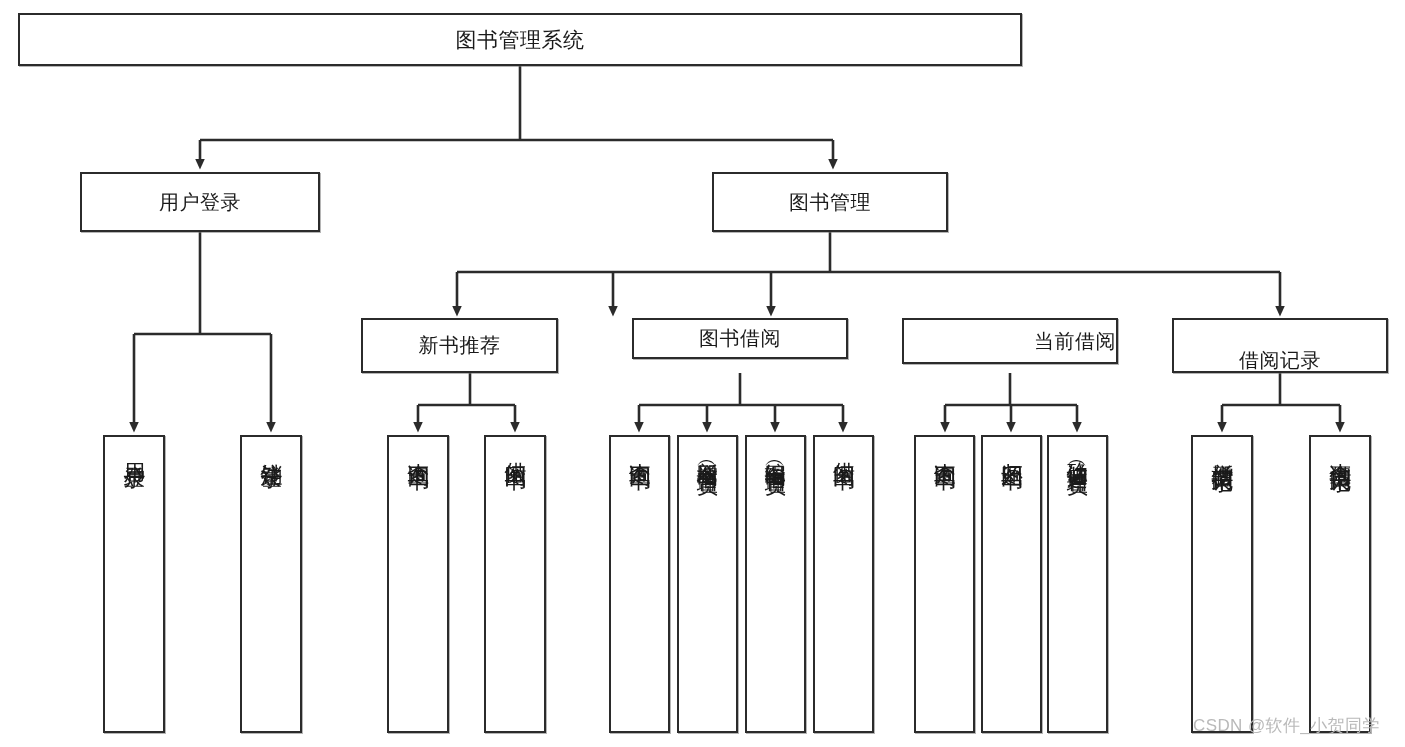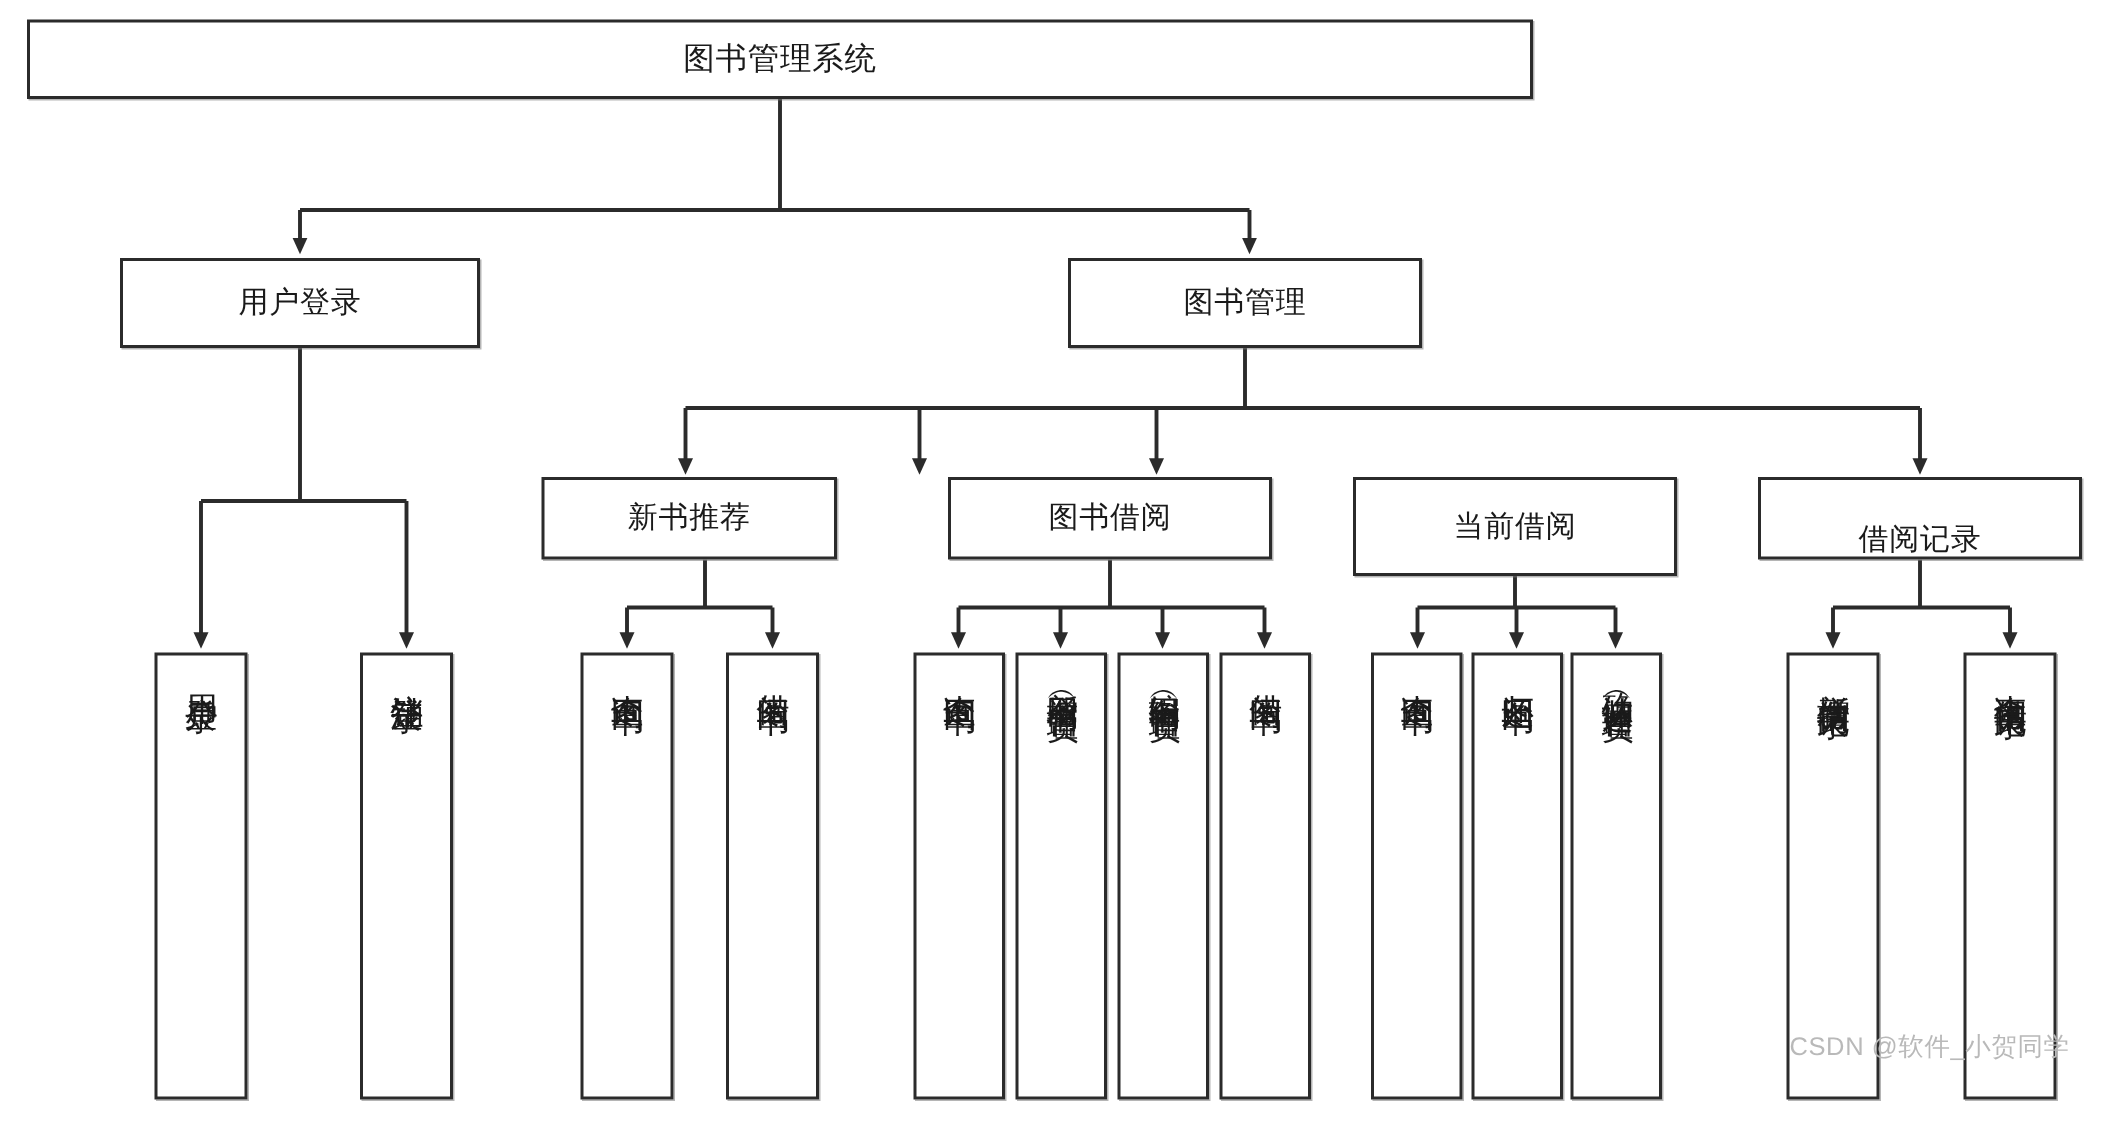--- a/index.html
+++ b/index.html
@@ -55,21 +55,21 @@
     text-orientation: upright;
     font-size: 22px;
     line-height: 1.22;
     letter-spacing: 2px;
     white-space: nowrap;
   }
   .node.leaf.tall-text .label { font-size: 21px; }
   .watermark {
     position: absolute;
     left: 1193px;
-    top: 686px;
+    top: 714px;
     font-size: 17px;
     color: #b9b9b9;
     white-space: nowrap;
     letter-spacing: 0.4px;
     text-align: right;
   }
 </style>
 </head>
 <body>
 
@@ -132,24 +132,24 @@
   <div class="node branch" style="left:80px; top:172px; width:240px; height:60px;">
     <span class="label">用户登录</span>
   </div>
   <div class="node branch" style="left:712px; top:172px; width:236px; height:60px;">
     <span class="label">图书管理</span>
   </div>
 
   <div class="node branch" style="left:361px; top:318px; width:197px; height:55px;">
     <span class="label">新书推荐</span>
   </div>
-  <div class="node branch" style="left:632px; top:318px; width:216px; height:55px;">
+  <div class="node branch" style="left:632px; top:318px; width:216px; height:41px;">
     <span class="label">图书借阅</span>
   </div>
-  <div class="node branch" style="left:902px; top:318px; width:216px; height:66px;">
+  <div class="node branch" style="left:902px; top:318px; width:216px; height:46px;justify-content:flex-end;">
     <span class="label">当前借阅</span>
   </div>
   <div class="node branch" style="left:1172px; top:318px; width:216px; height:55px;align-items:flex-end;">
     <span class="label">借阅记录</span>
   </div>
 
   <div class="node leaf" style="left:103px; top:435px; width:62px; height:298px;">
     <span class="label">用户登录</span>
   </div>
   <div class="node leaf" style="left:240px; top:435px; width:62px; height:298px;">

